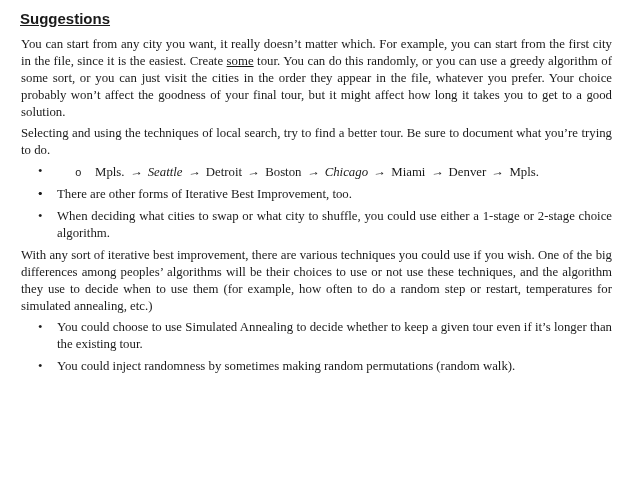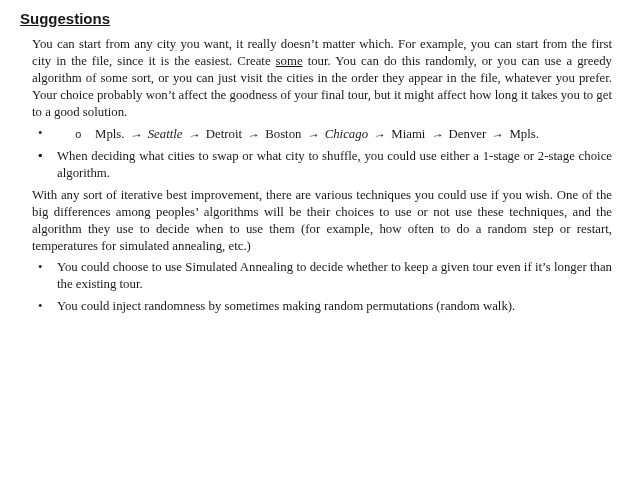--- a/index.html
+++ b/index.html
@@ -19,21 +19,21 @@
   }
   .heading {
     font-family: "Liberation Sans", "DejaVu Sans", sans-serif;
     font-size: 15px;
     line-height: 18px;
     font-weight: bold;
     text-decoration: underline;
     margin: 0 0 8px 0;
   }
   .para {
-    margin: 0 0 4px 12px;
+    margin: 0 0 4px 1px;
     text-align: justify;
   }
   .bullet {
     position: relative;
     padding-left: 37px;
     margin: 2px 0 5px 0;
     text-align: justify;
   }
   .bullet .marker {
     position: absolute;
@@ -64,20 +64,21 @@
 </style>
 </head>
 <body>
 
 <div class="page">
 
   <div class="heading">Suggestions</div>
 
   <p class="para"><span>You can start from any city you want, it really doesn’t matter which. For example, you can start from the first city in the file, since it is the easiest. Create </span><span class="underline">some</span><span> tour. You can do this randomly, or you can use a greedy algorithm of some sort, or you can just visit the cities in the order they appear in the file, whatever you prefer. Your choice probably won’t affect the goodness of your final tour, but it might affect how long it takes you to get to a good solution.</span></p>
 
+  <p class="para">Selecting and using the techniques of local search, try to find a better tour. Be sure to document what you’re trying to do.</p>
 
 
   <div class="bullet">
     <span class="marker">•</span>
   </div>
 
   <div class="sub-bullet">
     <span class="marker">o</span>
     <span>Mpls.</span>
     <span class="arrow">→</span>
@@ -95,20 +96,21 @@
     <span class="arrow">→</span>
     <span>Mpls.</span>
   </div>
 
   <div class="bullet">
     <span class="marker">•</span>
   </div>
 
   <div class="bullet">
     <span class="marker">•</span>
+    <span>There are other forms of Iterative Best Improvement, too.</span>
   </div>
 
   <div class="bullet">
     <span class="marker">•</span>
     <span>When deciding what cities to swap or what city to shuffle, you could use either a 1-stage or 2-stage choice algorithm.</span>
   </div>
 
   <p class="para">With any sort of iterative best improvement, there are various techniques you could use if you wish. One of the big differences among peoples’ algorithms will be their choices to use or not use these techniques, and the algorithm they use to decide when to use them (for example, how often to do a random step or restart, temperatures for simulated annealing, etc.)</p>
 
   <div class="bullet">

